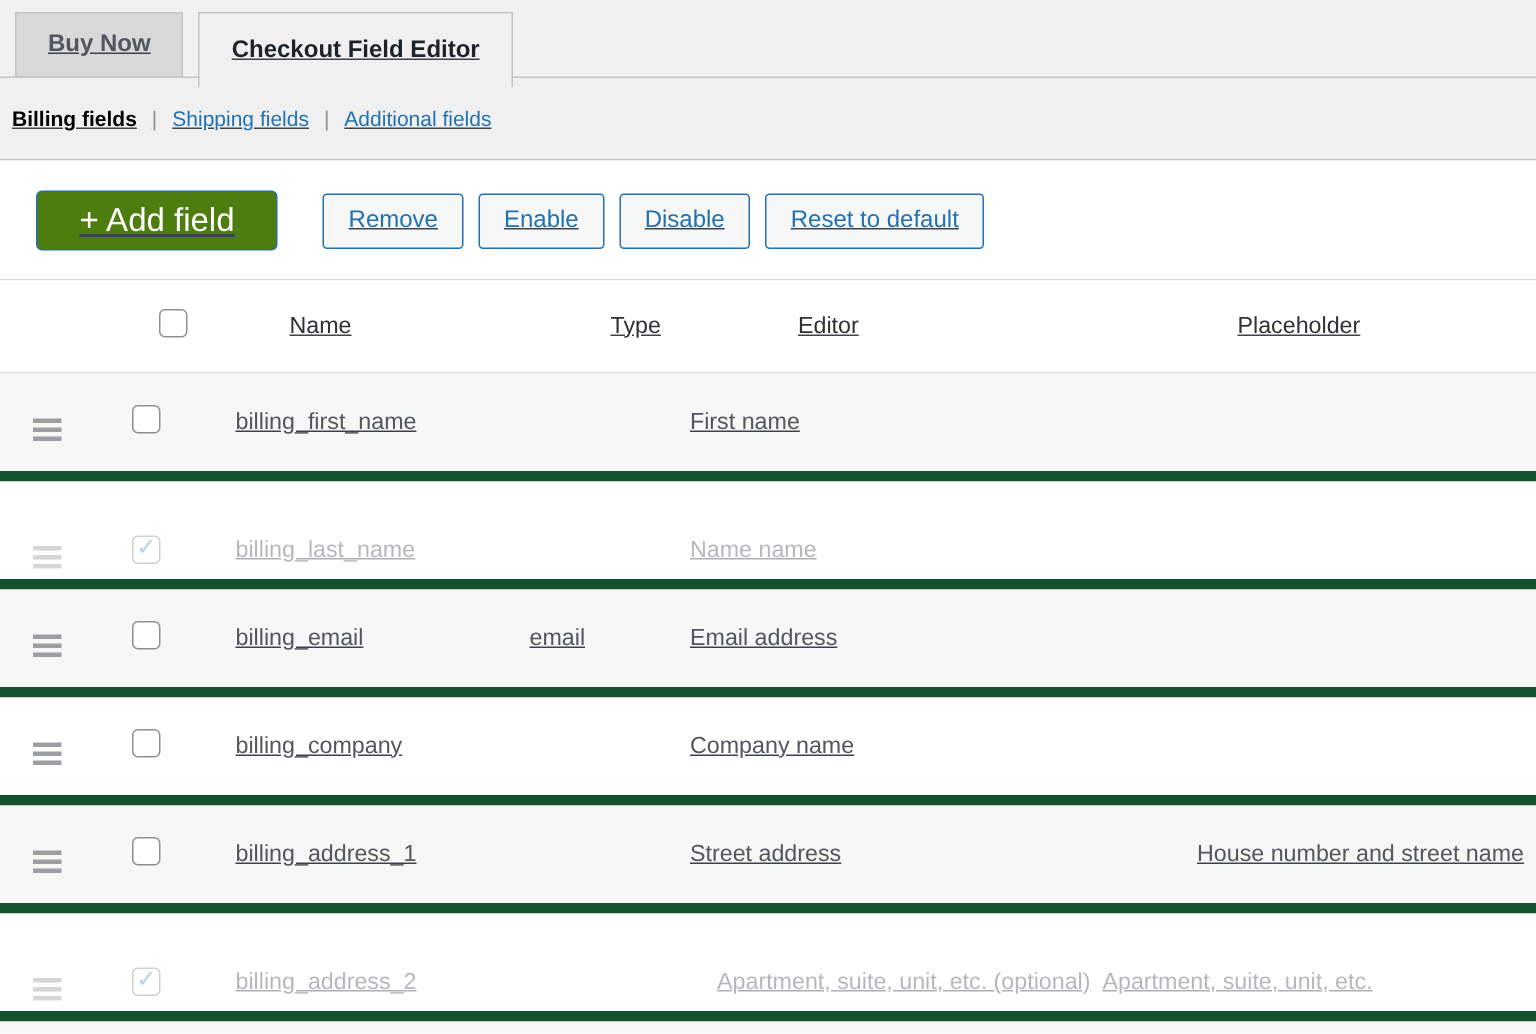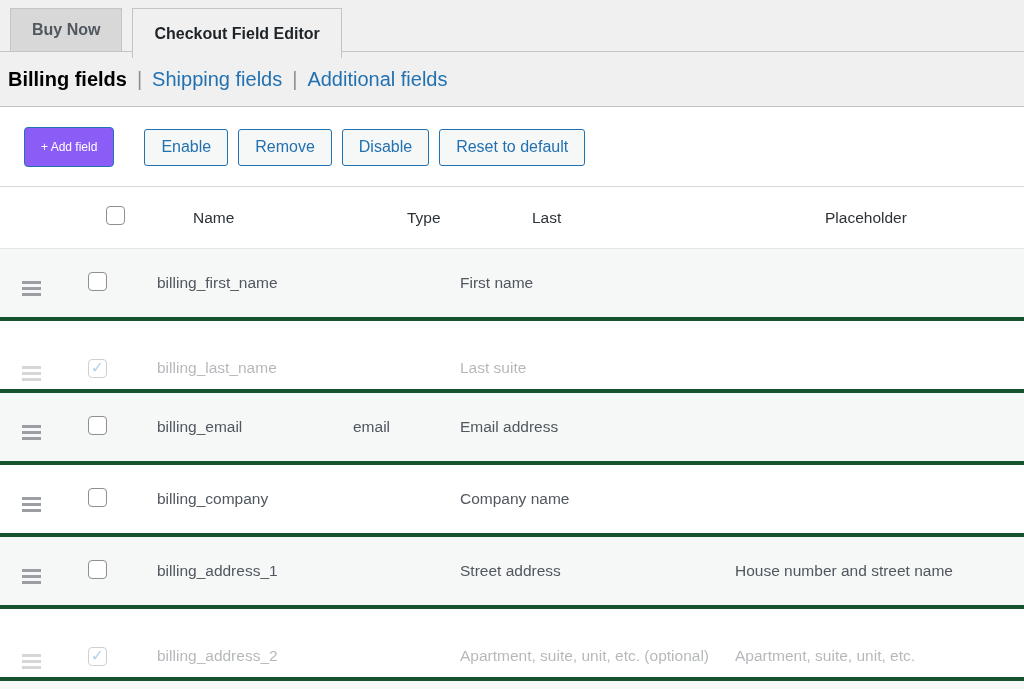--- a/index.html
+++ b/index.html
@@ -1,49 +1,49 @@
 <!DOCTYPE html>
 <html><head>
 <meta charset="utf-8">
 <style>
   * { margin:0; padding:0; box-sizing:border-box; }
   html,body { width:1024px; height:689px; background:#fff; }
   body { font-family:"Liberation Sans","DejaVu Sans",sans-serif; color:#3c434a; overflow:hidden; }
-  .page { width:1024px; height:689px; background:#fff; position:relative; }
+  .page { width:1024px; height:689px; background:#fff; position:relative;text-decoration:underline; }
 
   
   .tabbar { position:relative; height:52px; background:#f0f0f1; padding-left:10px; display:flex; align-items:flex-end; }
   .tabbar::after { content:""; position:absolute; left:0; right:0; bottom:0; height:1px; background:#c3c4c7; }
   .tab { position:relative; font-size:16px; font-weight:700; padding:0 21px; height:44px; display:flex; align-items:center; border:1px solid #c3c4c7; margin-right:10px; cursor:pointer; white-space:nowrap; }
   .tab.inactive { background:#d8d8d9; color:#50575e; border-color:#c3c4c7; }
   .tab.active { background:#f0f0f1; color:#1d2327; height:50px; margin-bottom:-6px; border-bottom:none; z-index:2; }
 
   
-  .subnav { height:55px; background:#f0f0f1; border-bottom:1px solid #c3c4c7; display:flex; align-items:center; padding-left:8px; font-size:20px; gap:10px; }
+  .subnav { height:55px; background:#f0f0f1; border-bottom:1px solid #c3c4c7; display:flex; align-items:center; padding-left:8px; font-size:14px; gap:10px; }
   .subnav .current { font-weight:700; color:#000; cursor:pointer; }
   .subnav .sep { color:#8c8f94; }
   .subnav .link { color:#2271b1; text-decoration:none; cursor:pointer; }
 
   
   .toolbar { background:#fff; padding:20px 0 19px 24px; display:flex; align-items:center; }
   .btn { font-family:inherit; cursor:pointer; white-space:nowrap; }
-  .btn-primary { background:#8b5cf6; color:#fff; border:1px solid #2271b1; border-radius:4px; height:40px; padding:0 16px; font-size:12px; }
+  .btn-primary { background:#4d7c0f; color:#fff; border:1px solid #2271b1; border-radius:4px; height:40px; padding:0 28px; font-size:22px; }
   .btn-group { display:flex; gap:10px; margin-left:30px; }
   .btn-secondary { background:#f6f7f7; color:#2271b1; border:1px solid #2271b1; border-radius:3px; height:37px; padding:0 16px; font-size:16px; }
 
   
   .table { border-top:1px solid #d5d7da; }
   .row { display:grid; grid-template-columns:64px 93px 196px 107px 275px auto; align-items:center; }
   .thead { height:62px; background:#fff; border-bottom:1px solid #e2e4e7; color:#2c3338; font-size:15.5px;gap:18px; }
-  .body-row { height:72px; border-bottom:4px solid #14532d; font-size:15.5px; color:#50575e; }
+  .body-row { height:72px; border-bottom:7px solid #14532d; font-size:15.5px; color:#50575e; }
   #rows .body-row:nth-child(odd) { background:#f6f7f7; }
   #rows .body-row:nth-child(even) { background:#ffffff; }
   .col.handle { padding-left:22px; }
   .col.check { padding-left:24px; }
-  .cell-placeholder { padding-right:8px; }
+  .cell-placeholder { padding-right:8px;text-align:right; }
 
   .checkbox { width:19px; height:19px; border:1px solid #8c8f94; border-radius:4px; background:#fff; display:inline-flex; align-items:center; justify-content:center; cursor:pointer; }
   .checkbox.checked::after { content:"\2713"; color:#4f94d4; font-size:16px; font-weight:700; line-height:1; margin-top:-1px; }
 
   .drag-handle { display:inline-flex; flex-direction:column; gap:3px; cursor:grab; }
   .drag-handle i { display:block; width:19px; height:3px; background:#9b9fa3; }
 
   .body-row.disabled > .col { opacity:0.42;margin-top:26px; }
 
   .partial-row { height:9px; background:#f6f7f7; }
@@ -62,36 +62,36 @@
     <span class="current">Billing fields</span>
     <span class="sep">|</span>
     <a class="link">Shipping fields</a>
     <span class="sep">|</span>
     <a class="link">Additional fields</a>
   </div>
 
   <div class="toolbar">
     <button class="btn btn-primary">+ Add field</button>
     <div class="btn-group">
+      <button class="btn btn-secondary">Remove</button>
       <button class="btn btn-secondary">Enable</button>
-      <button class="btn btn-secondary">Remove</button>
       <button class="btn btn-secondary">Disable</button>
       <button class="btn btn-secondary">Reset to default</button>
     </div>
   </div>
 
   <div class="table">
     <div class="row thead">
       <div class="col handle"></div>
       <div class="col check">
         <span class="checkbox"></span>
       </div>
       <div class="col">Name</div>
       <div class="col">Type</div>
-      <div class="col">Last</div>
+      <div class="col">Editor</div>
       <div class="col">Placeholder</div>
     </div>
     <div id="rows">
         <div class="row body-row">
     <div class="col handle">
       <span class="drag-handle">
               <i></i>
               <i></i>
               <i></i>
             </span>
@@ -110,21 +110,21 @@
               <i></i>
               <i></i>
               <i></i>
             </span>
     </div>
     <div class="col check">
       <span class="checkbox checked"></span>
     </div>
     <div class="col cell-name">billing_last_name</div>
     <div class="col cell-type"></div>
-    <div class="col cell-label">Last suite</div>
+    <div class="col cell-label">Name name</div>
     <div class="col cell-placeholder"></div>
   </div>
         <div class="row body-row">
     <div class="col handle">
       <span class="drag-handle">
               <i></i>
               <i></i>
               <i></i>
             </span>
     </div>

